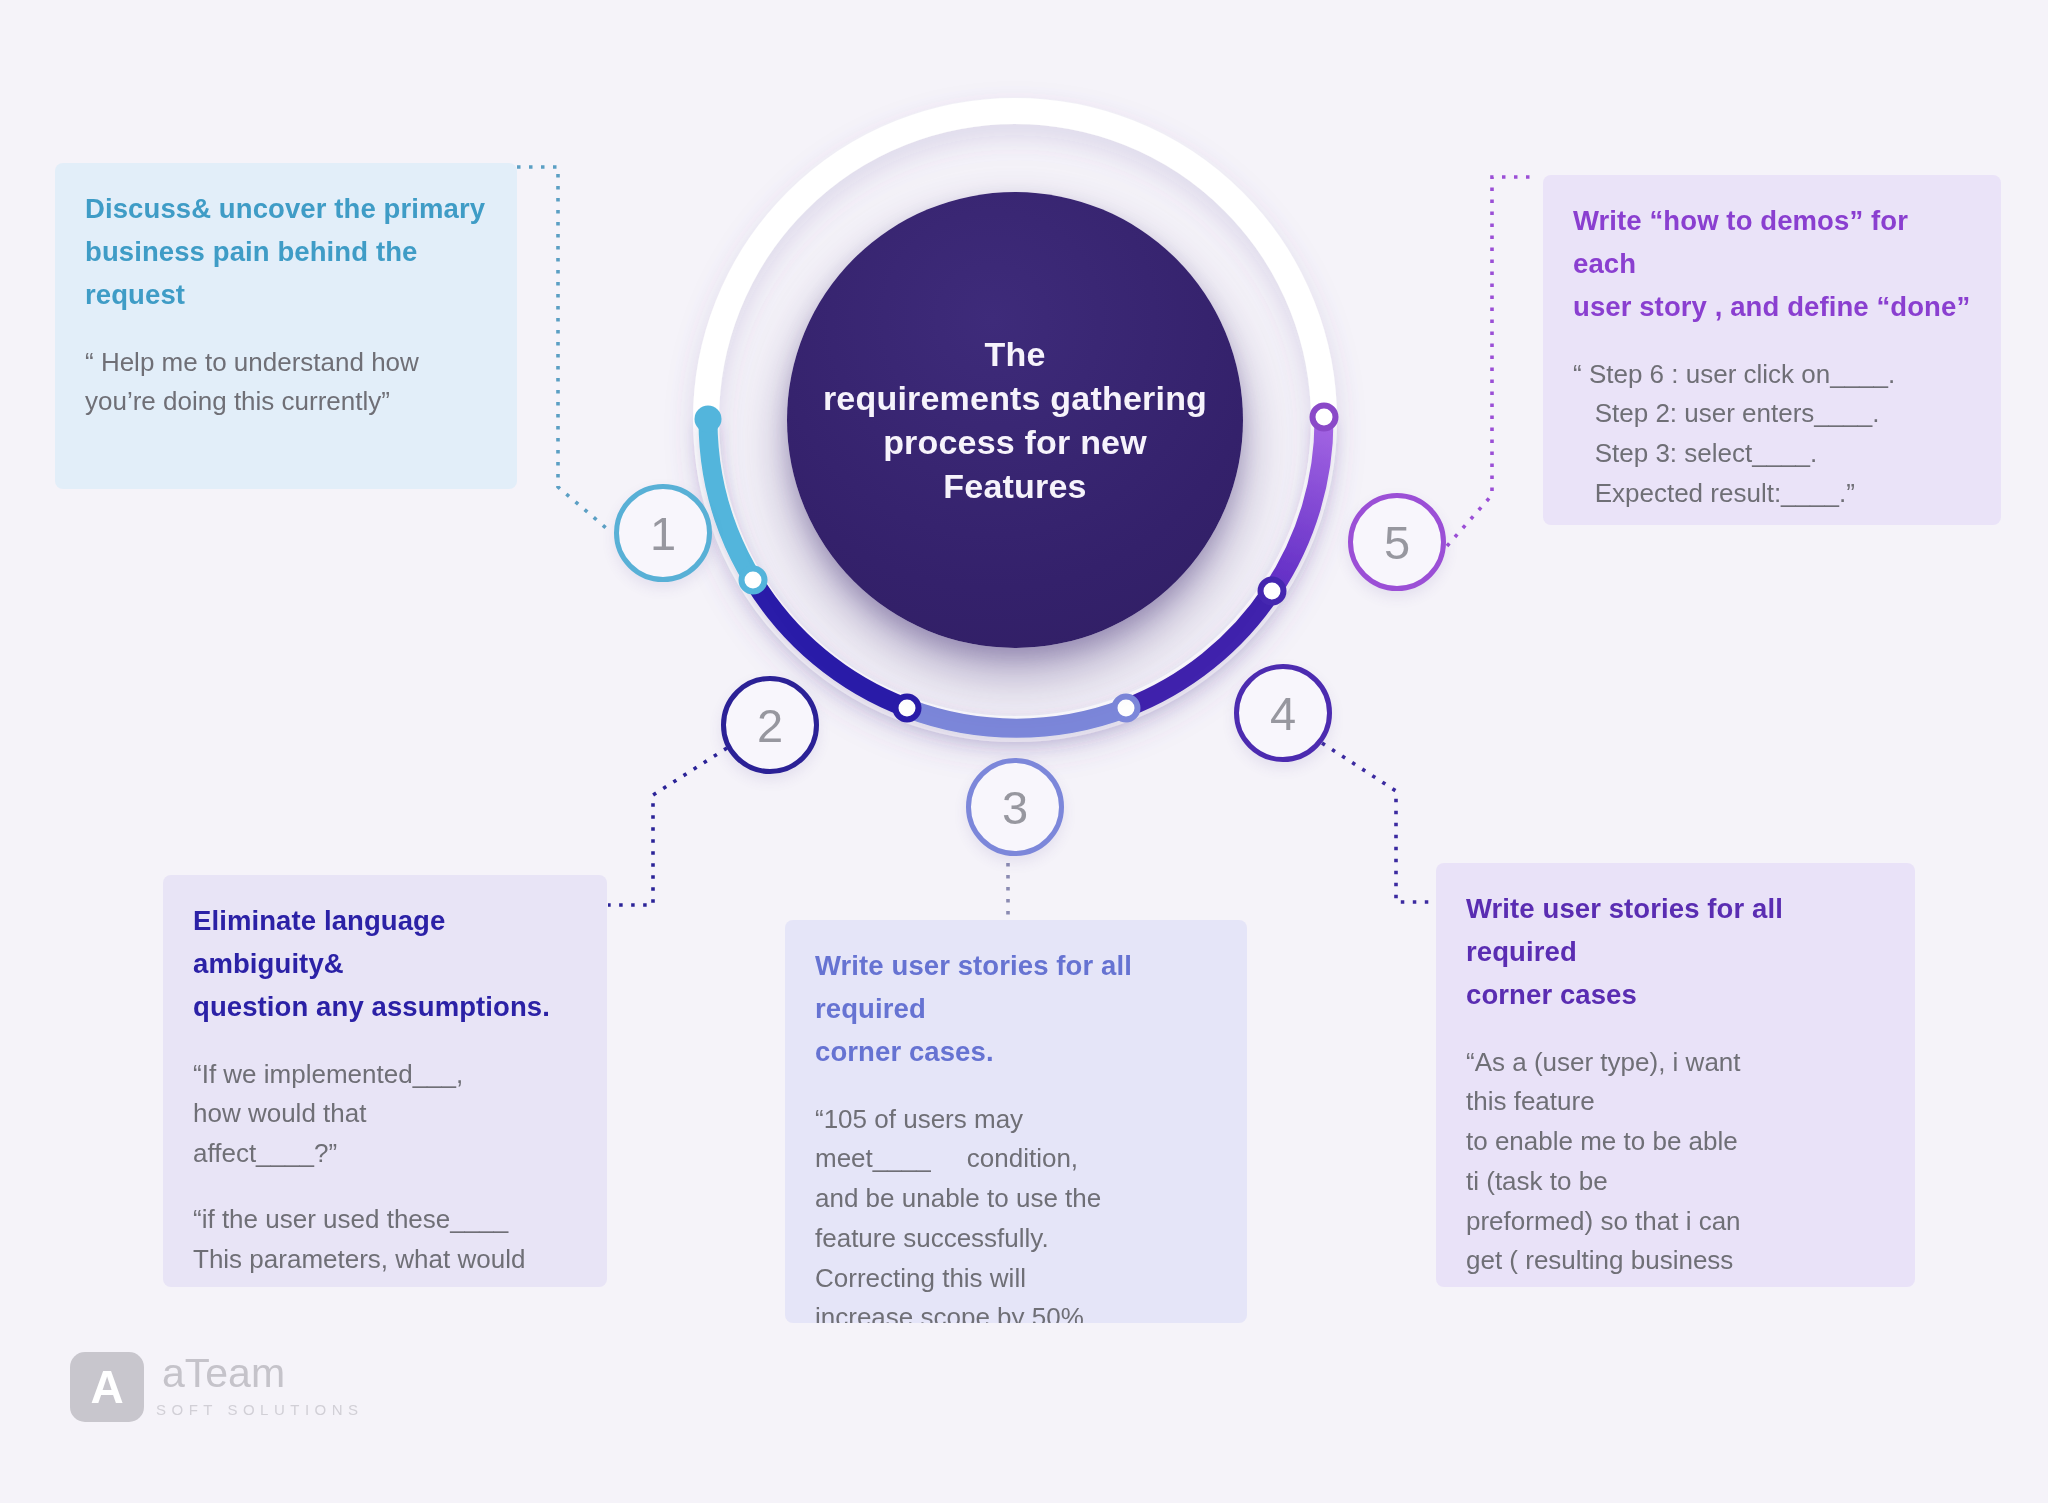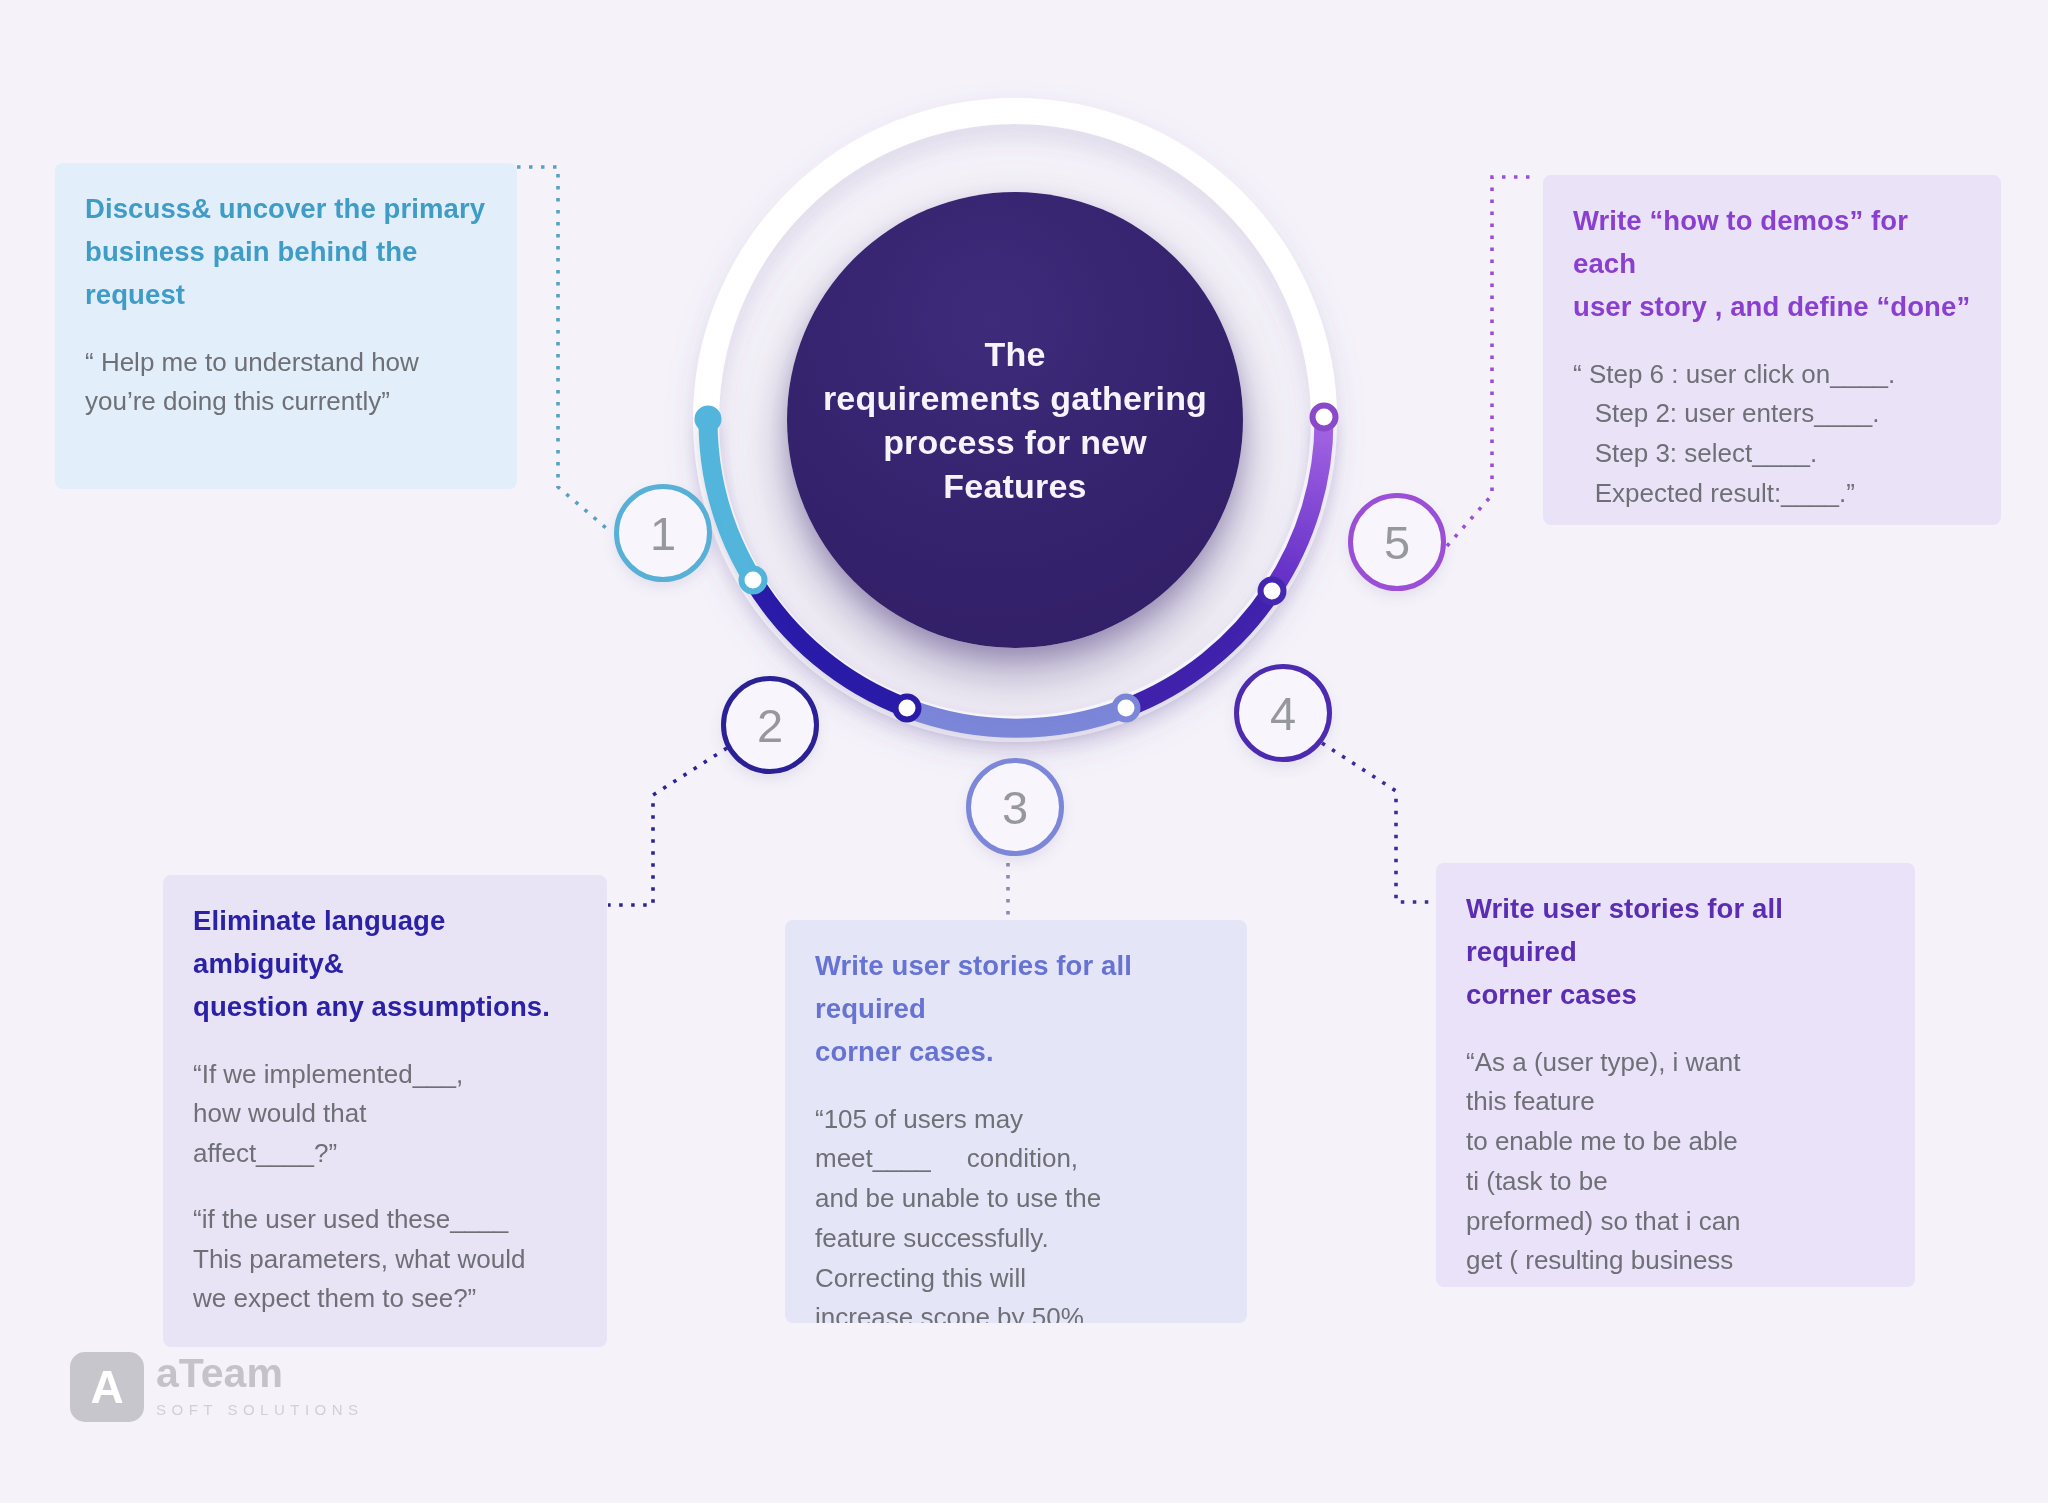--- a/index.html
+++ b/index.html
@@ -47,38 +47,38 @@
   .box-title{
     margin:0;font-size:27.5px;font-weight:700;line-height:1.57;
     white-space:pre-wrap;letter-spacing:.1px;
   }
   .box-quote{
     margin:26px 0 0 0;font-size:26px;line-height:1.53;color:#6f6f76;
     white-space:pre-wrap;font-weight:400;
   }
   .box-step1{left:55px;top:163px;width:462px;height:326px;background:#e2eef9;}
   .box-step1 .box-title{color:#3f9cc6;}
-  .box-step2{left:163px;top:875px;width:444px;height:472px;background:#e8e4f6;}
+  .box-step2{left:163px;top:875px;width:444px;height:412px;background:#e8e4f6;}
   .box-step2 .box-title{color:#2b21a6;}
   .box-step3{left:785px;top:920px;width:462px;height:403px;background:#e5e5f8;}
   .box-step3 .box-title{color:#6673d2;}
   .box-step4{left:1436px;top:863px;width:479px;height:424px;background:#e9e2f8;}
   .box-step4 .box-title{color:#5a2db2;}
   .box-step5{left:1543px;top:175px;width:458px;height:350px;background:#eae3f8;}
   .box-step5 .box-title{color:#8a3fd0;}
 
   
   .logo{position:absolute;left:70px;top:1352px;display:flex;align-items:flex-start;}
   .logo-mark{
     width:74px;height:70px;border-radius:15px;background:#c8c6cd;
     display:flex;align-items:center;justify-content:center;
     color:#ffffff;font-size:46px;font-weight:700;
   }
   .logo-text{margin-left:12px;display:flex;flex-direction:column;}
-  .logo-name{font-size:41px;color:#c5c3ca;line-height:1.05;font-weight:700;}
+  .logo-name{font-size:41px;color:#c5c3ca;line-height:1.05;font-weight:400;margin-left:6px;}
   .logo-tagline{font-size:15px;color:#d1cfd6;letter-spacing:5.5px;margin-top:6px;font-weight:400;}
 </style>
 </head>
 <body>
 
 <div class="stage">
 
   <svg class="layer" width="2048" height="1503" viewBox="0 0 2048 1503">
     <defs>
       <linearGradient id="gradPurple" gradientUnits="userSpaceOnUse" x1="1272" y1="591" x2="1324" y2="417">

